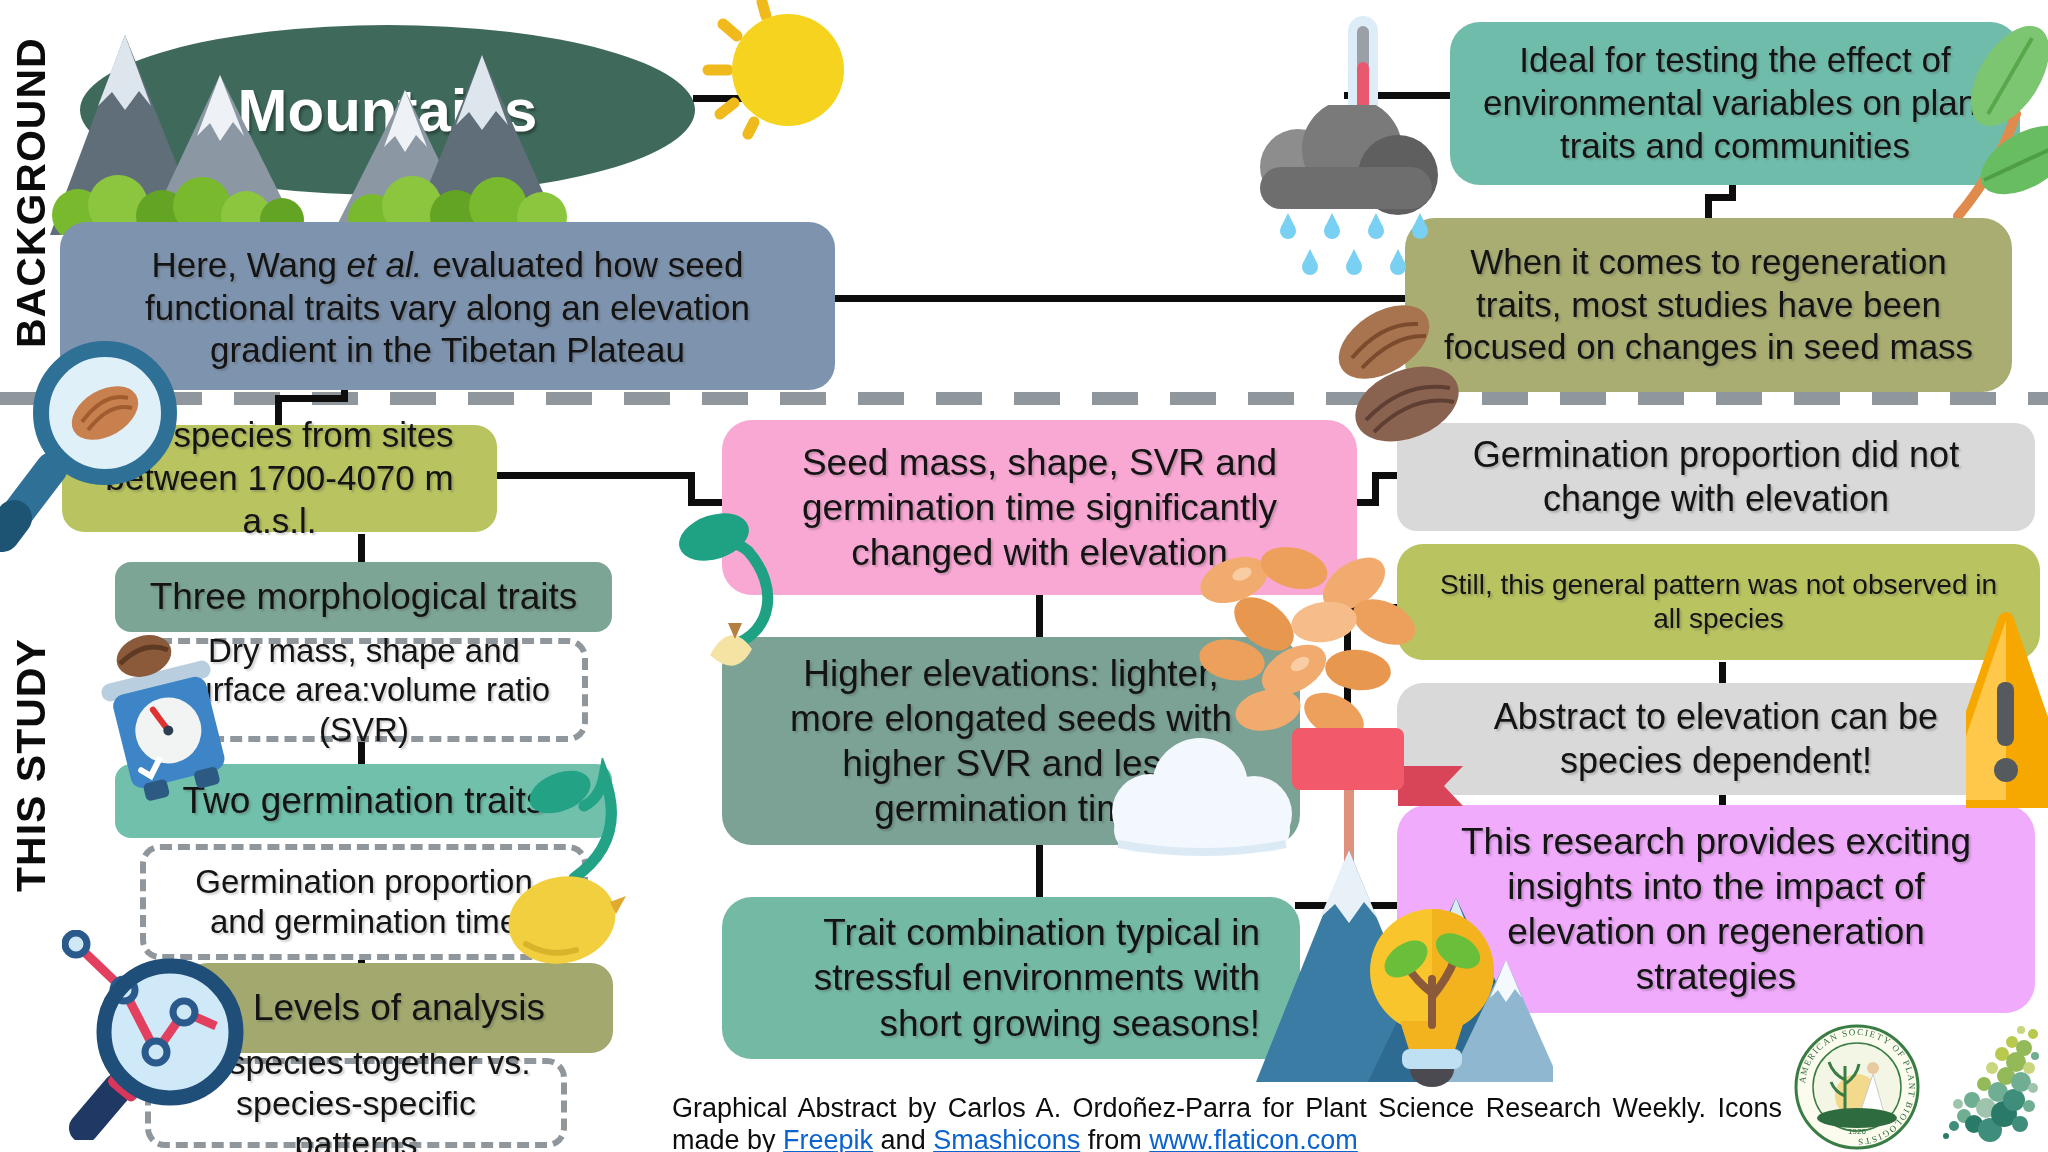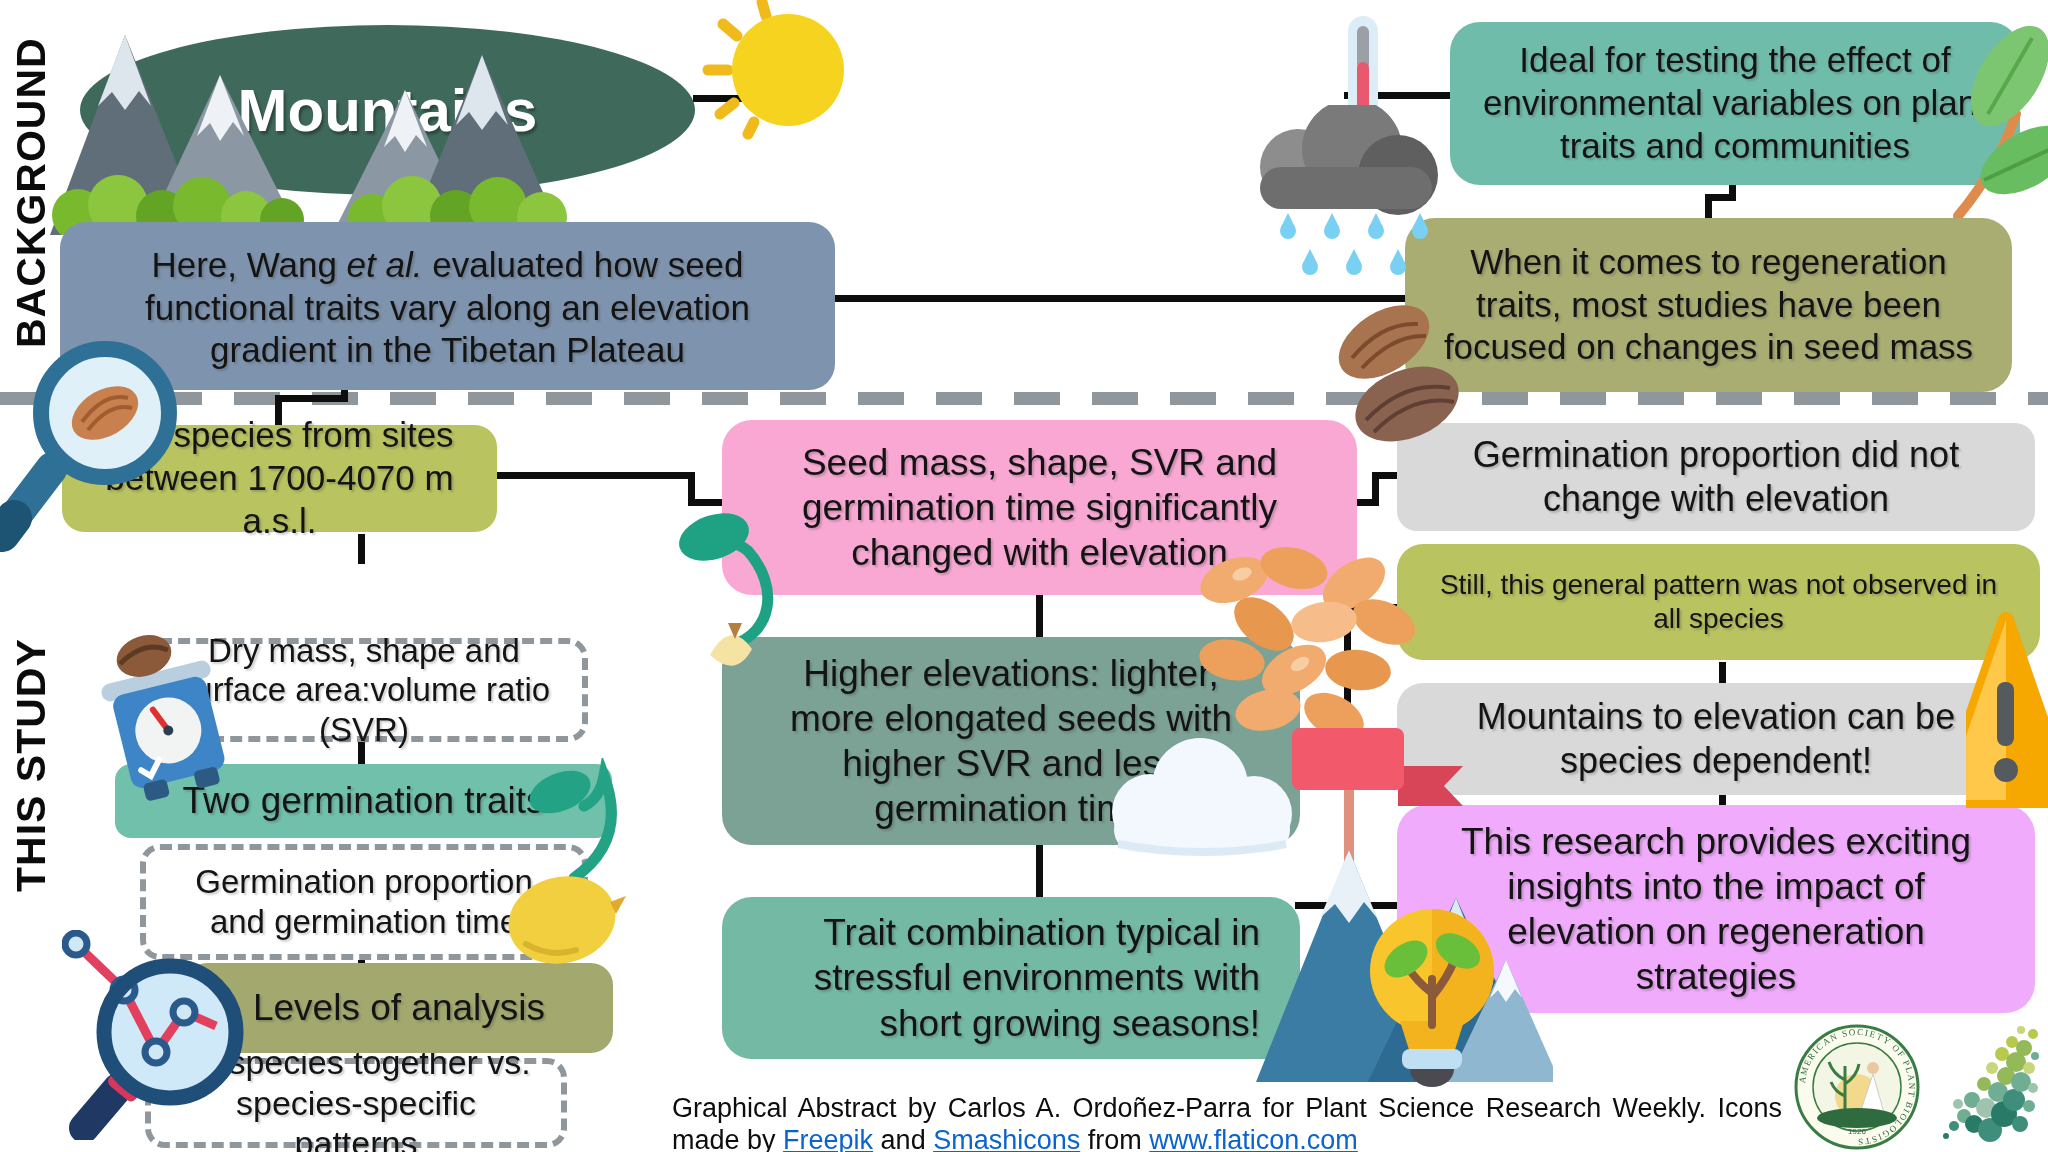--- a/index.html
+++ b/index.html
@@ -186,20 +186,21 @@
       <line x1="52" y1="150" x2="14" y2="200" stroke="#2f7196" stroke-width="32" stroke-linecap="round"></line>
       <line x1="14" y1="200" x2="2" y2="216" stroke="#1d5474" stroke-width="36" stroke-linecap="round"></line>
       <circle cx="105" cy="95" r="64" fill="#dff0f9" stroke="#2f7196" stroke-width="16"></circle>
       <ellipse cx="105" cy="95" rx="36" ry="23" transform="rotate(-30 105 95)" fill="#c8804f"></ellipse>
       <path d="M82,104 Q104,74 128,80 M88,112 Q110,84 132,90" stroke="#a05c2f" stroke-width="4" fill="none"></path>
     </svg>
   </div>
 
   <div class="box" style="left:62px;top:425px;width:435px;height:107px;background:#b9c360;border-radius:22px;font-size:35px;padding:6px 20px;">408 species from sites between 1700-4070 m a.s.l.</div>
 
+  <div class="box" style="left:115px;top:562px;width:497px;height:70px;background:#7da595;border-radius:16px;font-size:37px;">Three morphological traits</div>
 
   <div class="dashedbox" style="left:140px;top:638px;width:448px;height:104px;font-size:33px;padding:4px 26px;">Dry mass, shape and surface area:volume ratio (SVR)</div>
 
   <div class="icon" style="left:88px;top:628px;width:155px;height:185px;">
     <svg width="155" height="185" viewBox="0 0 155 185">
       <g transform="rotate(-14 75 110)">
         <rect x="26" y="44" width="112" height="18" rx="9" fill="#b9cfe0"></rect>
         <rect x="34" y="58" width="96" height="96" rx="12" fill="#3d85c6"></rect>
         <rect x="44" y="150" width="24" height="18" rx="5" fill="#2c5a82"></rect>
         <rect x="96" y="150" width="24" height="18" rx="5" fill="#2c5a82"></rect>
@@ -317,21 +318,21 @@
 
   <div class="icon" style="left:1966px;top:610px;width:82px;height:205px;">
     <svg width="82" height="205" viewBox="0 0 82 205">
       <polygon points="40,10 -22,190 102,190" fill="#f6a800" stroke="#f6a800" stroke-width="16" stroke-linejoin="round"></polygon>
       <polygon points="40,10 -22,190 40,190" fill="#ffc84a"></polygon>
       <rect x="31" y="72" width="17" height="64" rx="8" fill="#555a5f"></rect>
       <circle cx="40" cy="160" r="12" fill="#555a5f"></circle>
     </svg>
   </div>
 
-  <div class="box" style="left:1397px;top:683px;width:638px;height:112px;background:#d9d9d9;border-radius:26px;font-size:36px;padding:6px 40px;">Mountains to elevation can be species dependent!</div>
+  <div class="box" style="left:1397px;top:683px;width:638px;height:112px;background:#d9d9d9;border-radius:26px;font-size:36px;padding:6px 40px;">Abstract to elevation can be species dependent!</div>
 
   <div class="box" style="left:1397px;top:805px;width:638px;height:208px;background:#f0abfc;border-radius:30px;font-size:37px;padding:6px 50px;">This research provides exciting insights into the impact of elevation on regeneration strategies</div>
 
   <div class="icon" style="left:1348px;top:893px;width:168px;height:200px;z-index:7;">
     <svg width="168" height="200" viewBox="0 0 168 200">
       <circle cx="84" cy="78" r="62" fill="#f8c52c"></circle>
       <path d="M84,16 a62,62 0 0 1 0,124 Z" fill="#f3b31f"></path>
       <polygon points="52,128 116,128 106,160 62,160" fill="#f3b31f"></polygon>
       <path d="M84,132 L84,86 M84,100 Q68,88 60,74 M84,104 Q100,84 106,68" stroke="#8a5a3b" stroke-width="8" fill="none" stroke-linecap="round"></path>
       <ellipse cx="58" cy="66" rx="24" ry="15" transform="rotate(-35 58 66)" fill="#6abf3a"></ellipse>

